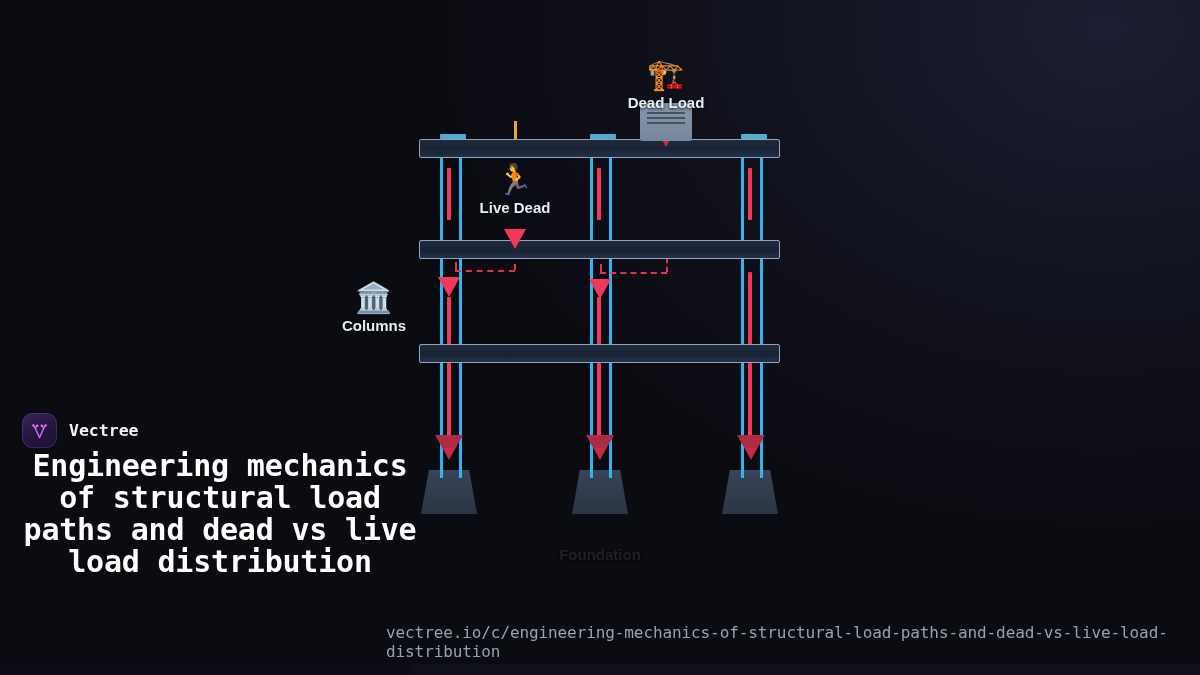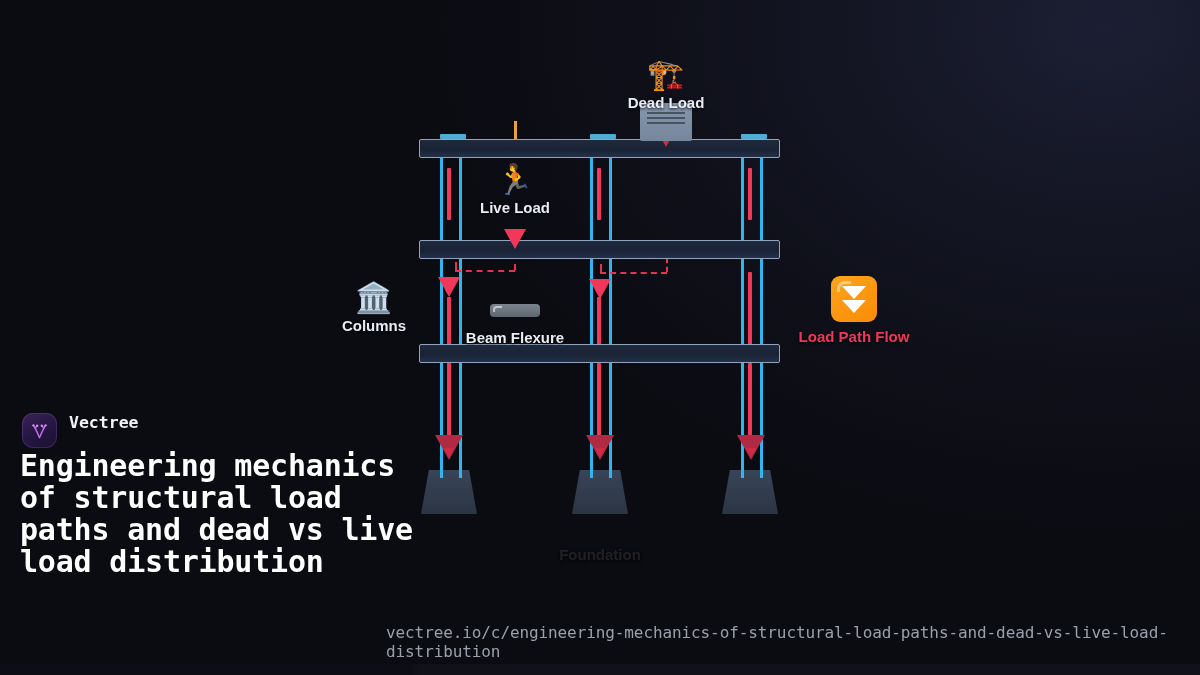--- a/index.html
+++ b/index.html
@@ -169,37 +169,37 @@
   .ico-rock{
     width:28px;height:26px;margin:0 auto;
     background:linear-gradient(150deg,#5d5047 0%,#3d352f 100%);
     clip-path:polygon(28% 2%,72% 8%,97% 40%,86% 85%,45% 100%,10% 78%,2% 38%);
     opacity:.45;
   }
 
   
   #brand {
     position:absolute; left:22px; top:413px;
-    display:flex; align-items:flex-start; gap:12px;
+    display:flex; align-items:center; gap:12px;
   }
   #brand-logo {
     width:35px; height:35px; border-radius:11px;
     background:linear-gradient(150deg,#3a2259 0%,#241640 55%,#1b1030 100%);
     display:flex; align-items:center; justify-content:center;
     box-shadow:0 0 0 1px rgba(160,110,230,.22) inset;
   }
   #brand-name {
     font-size:16.5px; font-weight:bold; color:#f1f2f6;
     font-family:"DejaVu Sans Mono","Liberation Mono",monospace;
   }
   #headline {
     position:absolute; left:20px; top:450px; width:400px;
     font-family:"DejaVu Sans Mono","Liberation Mono",monospace;
     font-size:30px; line-height:1.07; font-weight:bold;
-    color:#ffffff; letter-spacing:-0.2px;
+    color:#ffffff; letter-spacing:-0.2px;text-align:center;
   }
   #url {
     position:absolute; left:386px; top:623px;
     font-family:"DejaVu Sans Mono","Liberation Mono",monospace;
     font-size:16px; color:#9aa0ab; letter-spacing:-0.1px;
   }
 </style>
 </head>
 <body>
 
@@ -266,44 +266,29 @@
 
   <div class="tick-y" style="left:514px; top:121px; height:18px;"></div>
 
   <div class="node" style="left:616px; top:60px; width:100px;">
     <span class="glyph">🏗️</span>
     <span class="cap-txt">Dead Load</span>
   </div>
 
   <div class="node" style="left:465px; top:165px; width:100px;">
     <span class="glyph">🏃</span>
-    <span class="cap-txt">Live Load</span>
+    <span class="cap-txt">Live Dead</span>
   </div>
 
   <div class="node" style="left:324px; top:283px; width:100px;">
     <span class="glyph">🏛️</span>
     <span class="cap-txt">Columns</span>
   </div>
 
-  <div class="node" style="left:465px; top:295px; width:100px;">
-    <span class="glyph" style="height:30px;display:flex;align-items:center;justify-content:center;">
-      <span class="ico-beam"></span>
-    </span>
-    <span class="cap-txt">Beam Flexure</span>
-  </div>
-
-  <div class="node" style="left:794px; top:276px; width:120px;">
-    <span class="glyph" style="height:48px;">
-      <span class="ico-orange">
-        <span class="tri-white"></span>
-        <span class="tri-white"></span>
-      </span>
-    </span>
-    <span class="cap-txt accent">Load Path Flow</span>
-  </div>
+
 
 
   <div class="node" style="left:550px; top:512px; width:100px;">
     <span class="glyph faded" style="height:30px;">
       <span class="ico-rock"></span>
     </span>
     <span class="cap-txt faded">Foundation</span>
   </div>
 
 </div>

